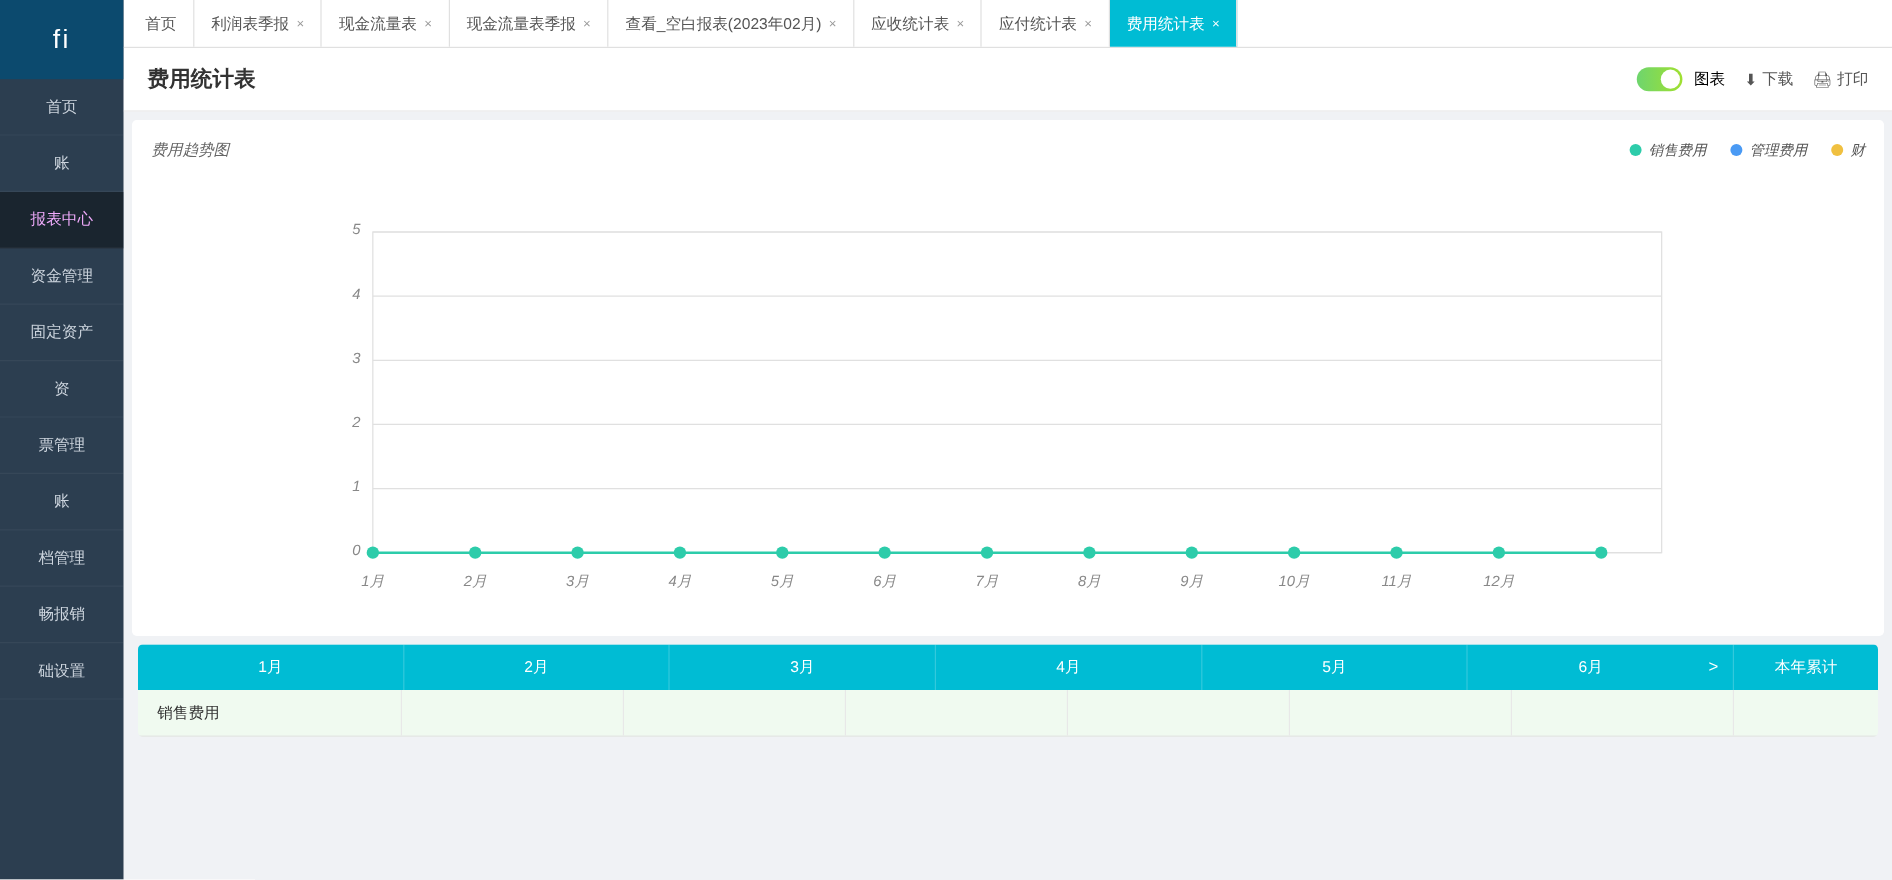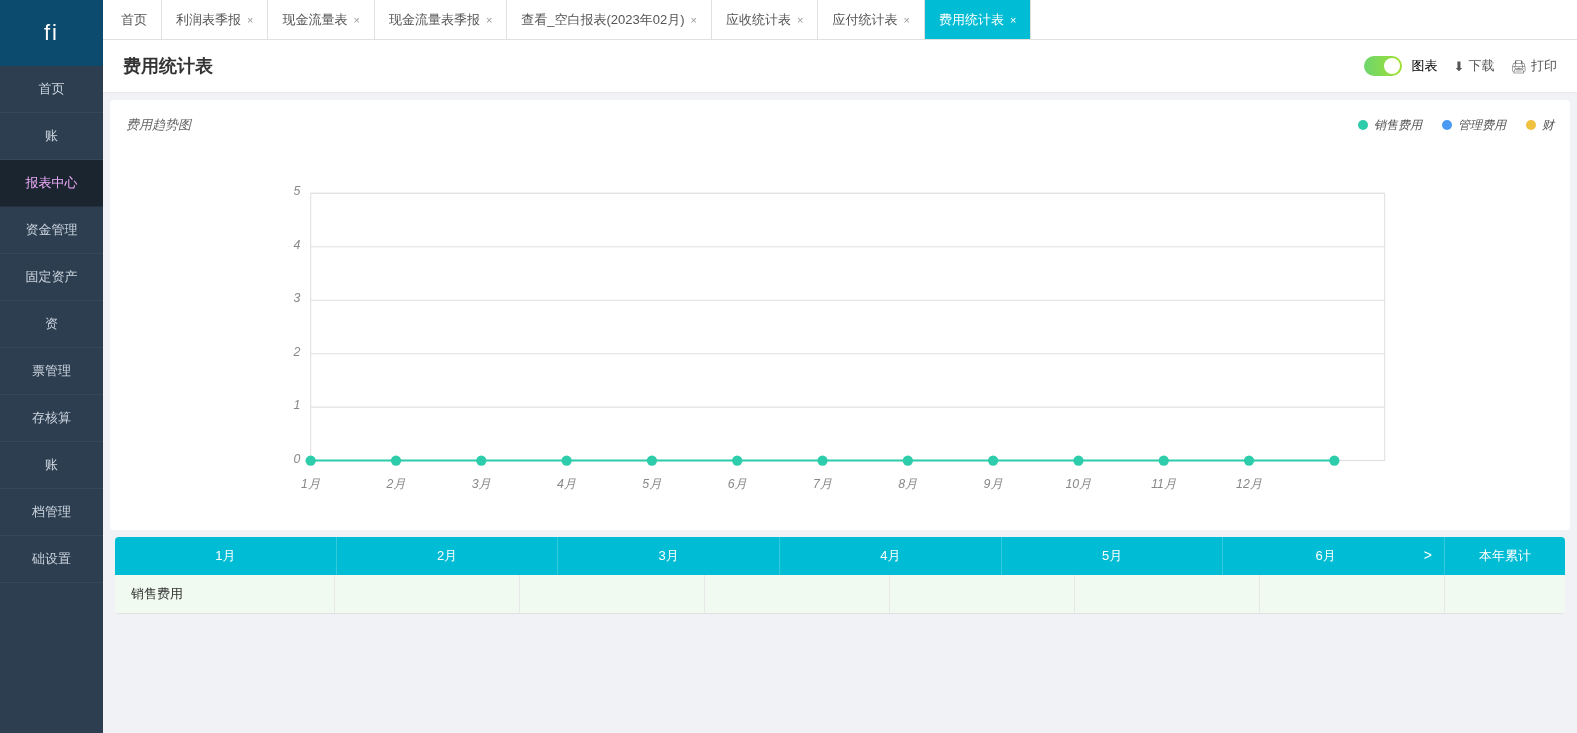--- a/index.html
+++ b/index.html
@@ -259,23 +259,23 @@
 
 <div class="sidebar">
   <div class="sidebar-logo">fi</div>
   <div class="sidebar-item">首页</div>
   <div class="sidebar-item">账</div>
   <div class="sidebar-item active">报表中心</div>
   <div class="sidebar-item">资金管理</div>
   <div class="sidebar-item">固定资产</div>
   <div class="sidebar-item">资</div>
   <div class="sidebar-item">票管理</div>
-  <div class="sidebar-item">存核算</div>
   <div class="sidebar-item">账</div>
   <div class="sidebar-item">档管理</div>
+  <div class="sidebar-item">畅报销</div>
   <div class="sidebar-item">础设置</div>
 </div>
 
 <div class="main">
 
   <div class="tab-bar">
     <div class="tab">
       <span>首页</span>
     </div>
     <div class="tab">

